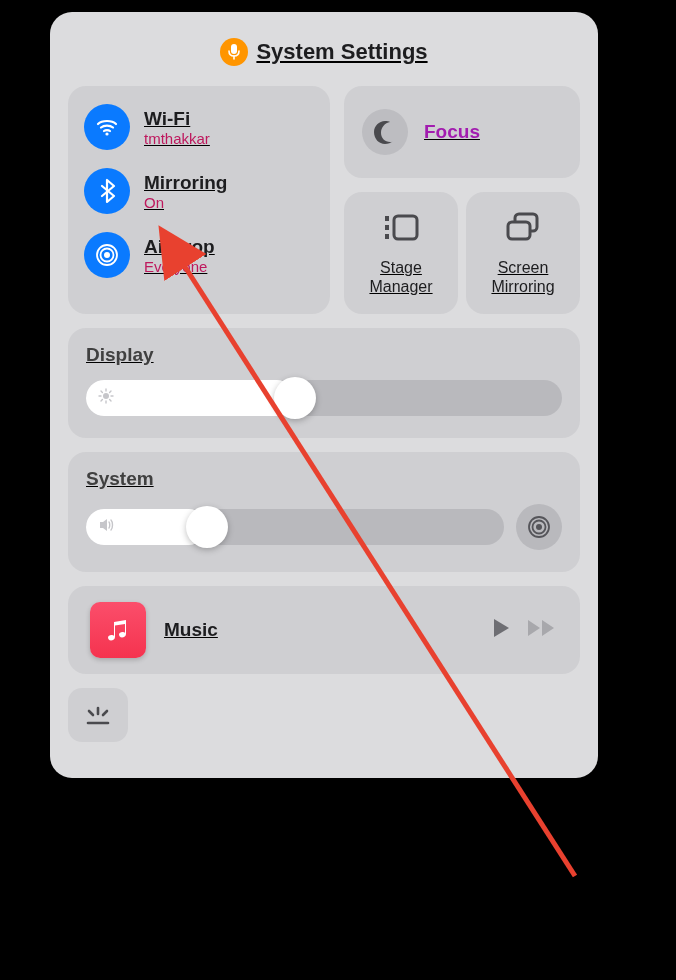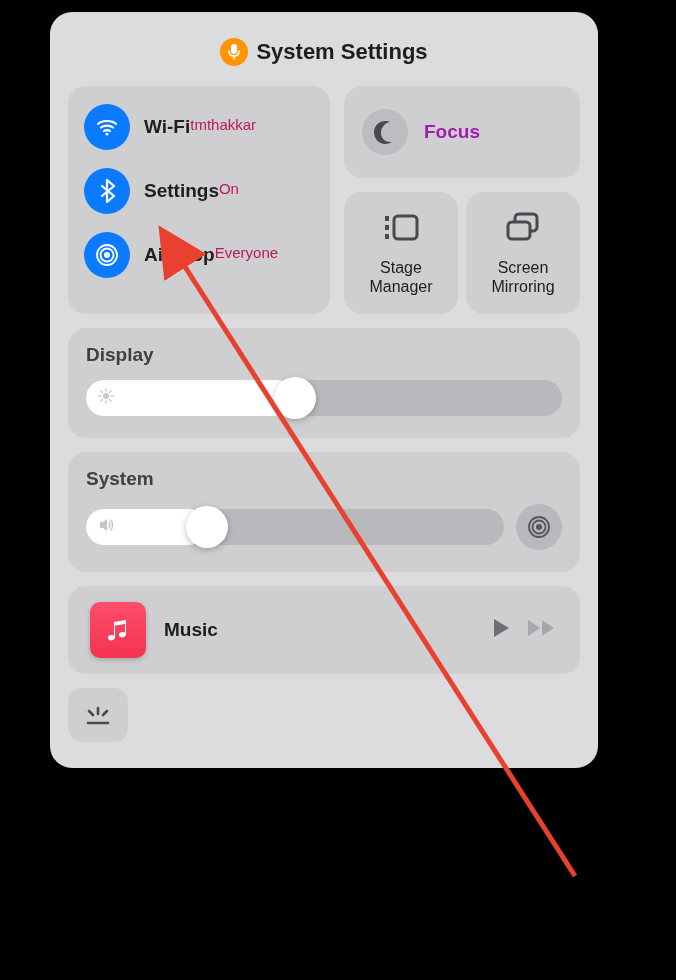--- a/index.html
+++ b/index.html
@@ -10,22 +10,23 @@
       height: 980px;
       position: relative;
     }
     .panel {
       position: absolute;
       left: 50px;
       top: 12px;
       width: 548px;
       background: #dcdcde;
       border-radius: 22px;
-      padding: 18px 18px 26px 18px;
+      padding: 18px 18px 36px 18px;
       box-shadow: 0 8px 30px rgba(0,0,0,0.4);
+      text-decoration: underline;
     }
     .header {
       display: flex;
       align-items: center;
       justify-content: center;
       gap: 8px;
       padding: 8px 0 20px 0;
     }
     .mic-badge {
       width: 28px; height: 28px;
@@ -58,21 +59,21 @@
       gap: 14px;
       padding: 6px 2px;
     }
     .conn-icon {
       width: 46px; height: 46px;
       border-radius: 50%;
       background: #0a7aff;
       display: flex; align-items: center; justify-content: center;
       flex-shrink: 0;
     }
-    .conn-text { display: flex; flex-direction: row; }
+    .conn-text { display: flex; flex-direction: column; }
     .conn-title { font-size: 19px; font-weight: 600; color: #1d1d1f; }
     .conn-sub { font-size: 15px; color: #be185d; }
     .right-col {
       flex: 1;
       display: flex;
       flex-direction: column;
       gap: 14px;
     }
     .focus-card {
       background: #cfcfd2;
@@ -220,21 +221,21 @@
           <span class="conn-sub">tmthakkar</span>
         </div>
       </div>
       <div class="conn-item">
         <span class="conn-icon">
           <svg width="24" height="28" viewBox="0 0 24 28" fill="none">
             <path d="M12 3 L12 25 L19 19 L7 9 M12 3 L19 9 L7 19" stroke="white" stroke-width="2.2" stroke-linejoin="round" stroke-linecap="round" fill="none"></path>
           </svg>
         </span>
         <div class="conn-text">
-          <span class="conn-title">Settings</span>
+          <span class="conn-title">Mirroring</span>
           <span class="conn-sub">On</span>
         </div>
       </div>
       <div class="conn-item">
         <span class="conn-icon">
           <svg width="26" height="26" viewBox="0 0 26 26" fill="none">
             <circle cx="13" cy="13" r="3" fill="white"></circle>
             <circle cx="13" cy="13" r="6.5" stroke="white" stroke-width="1.8" fill="none"></circle>
             <circle cx="13" cy="13" r="10" stroke="white" stroke-width="1.8" fill="none"></circle>
           </svg>

